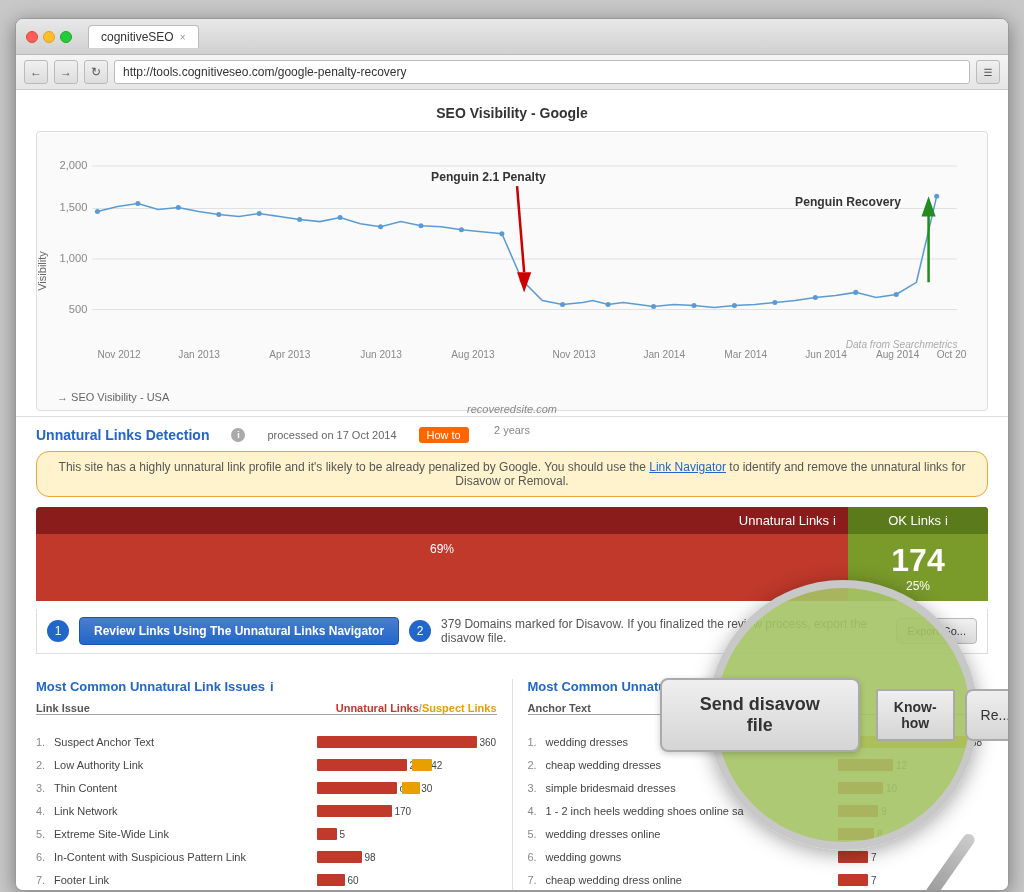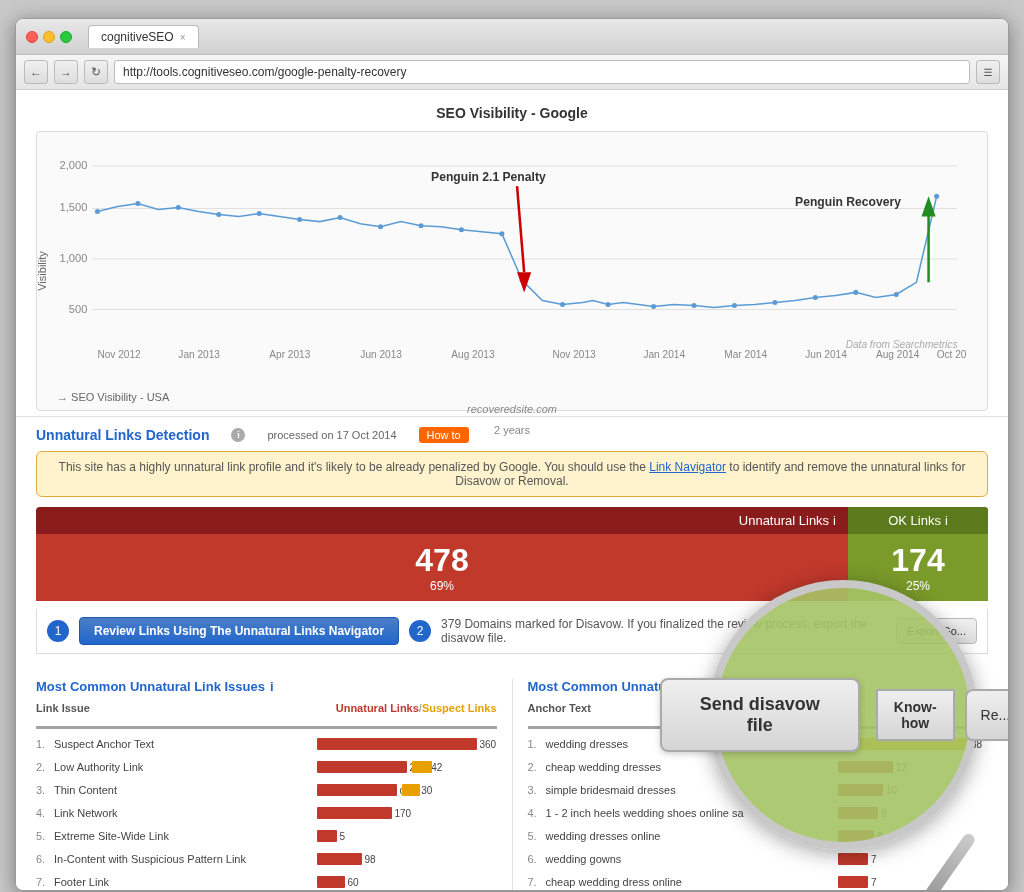--- a/index.html
+++ b/index.html
@@ -221,21 +221,21 @@
       border: none;
       border-radius: 3px;
       padding: 2px 8px;
       font-size: 11px;
       cursor: pointer;
     }
 
     .warning-banner {
       background: #fff3cd;
       border: 1px solid #e8a835;
-      border-radius: 6px;
+      border-radius: 13px;
       padding: 8px 12px;
       font-size: 12px;
       color: #555;
       text-align: center;
       margin-bottom: 10px;
     }
 
     .warning-banner a {
       color: #2266cc;
       text-decoration: underline;
@@ -406,23 +406,23 @@
       display: flex;
       align-items: center;
       gap: 5px;
     }
 
     .col-header-row {
       display: flex;
       font-size: 11px;
       font-weight: bold;
       color: #555;
-      margin-bottom: 6px;
-      padding-bottom: 12px;
-      border-bottom: 3px solid #a3a3a3;
+      margin-bottom: 18px;
+      padding-bottom: 0;
+      border-bottom: 1px solid #a3a3a3;
     }
 
     .col-header-row .issue-col { flex: 1; }
     .col-header-row .links-col { color: #c0392b; }
     .col-header-row .slash { color: #aaa; }
     .col-header-row .suspect-col { color: #e8a000; }
 
     .data-row {
       display: flex;
       align-items: center;
@@ -610,21 +610,20 @@
           <div class="ok-links-area">
             <span class="ok-links-label">
               <span>OK Links</span>
               <span class="info-icon">i</span>
             </span>
           </div>
         </div>
 
         <div class="stats-numbers-row">
           <div class="unnatural-count-box">
-            <span class="unnatural-count">478</span>
             <span class="unnatural-pct">69%</span>
           </div>
           <div class="ok-count-box">
             <span class="ok-count">174</span>
             <span class="ok-pct">25%</span>
           </div>
         </div>
 
         <div class="action-row">
           <div class="step-number">1</div>

